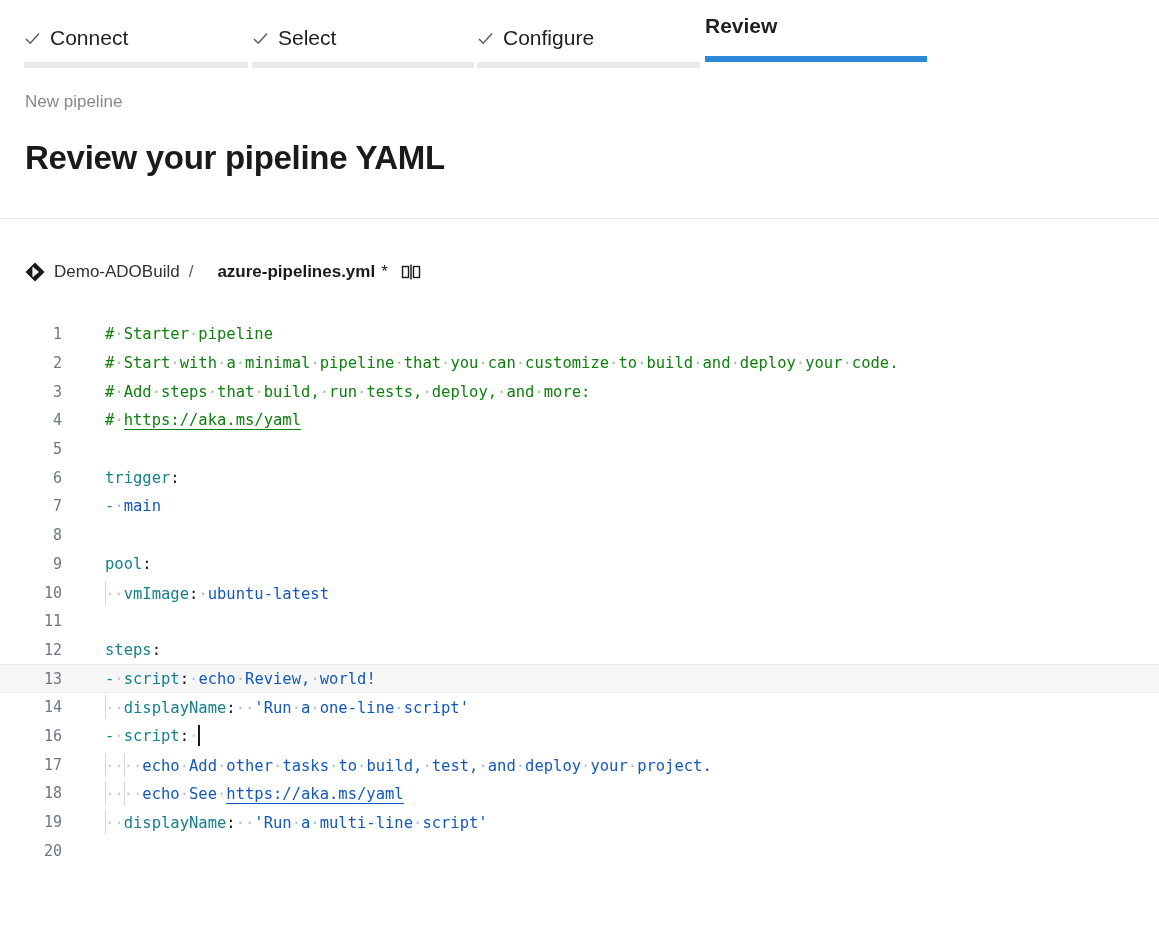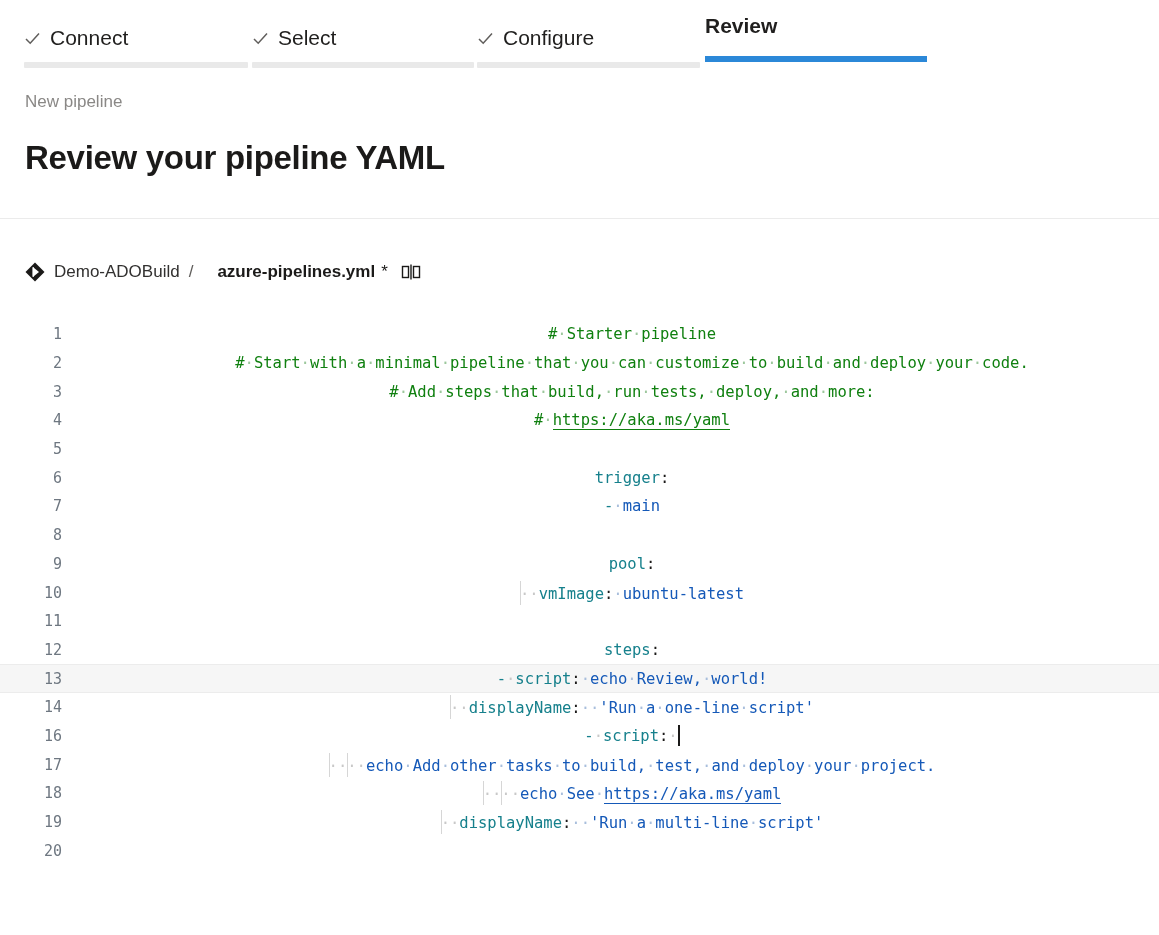--- a/index.html
+++ b/index.html
@@ -128,21 +128,20 @@
     color: #6e7781;
     font-size: 15px;
     flex: none;
     user-select: none;
   }
   .code {
     position: relative;
     padding-left: 33px;
     flex: 1 1 auto;
     color: #1b1a19;
-    text-align: center;
   }
   
   .c-comment { color: #108010; }
   .c-key     { color: #16808c; }
   .c-val     { color: #1559b8; }
   .c-punct   { color: #1b1a19; }
   .c-dash    { color: #16808c; }
   .ws        { color: #c8c8c8; }
   .ws-c      { color: #9cc79c; }
   .ws-v      { color: #a8bedc; }

